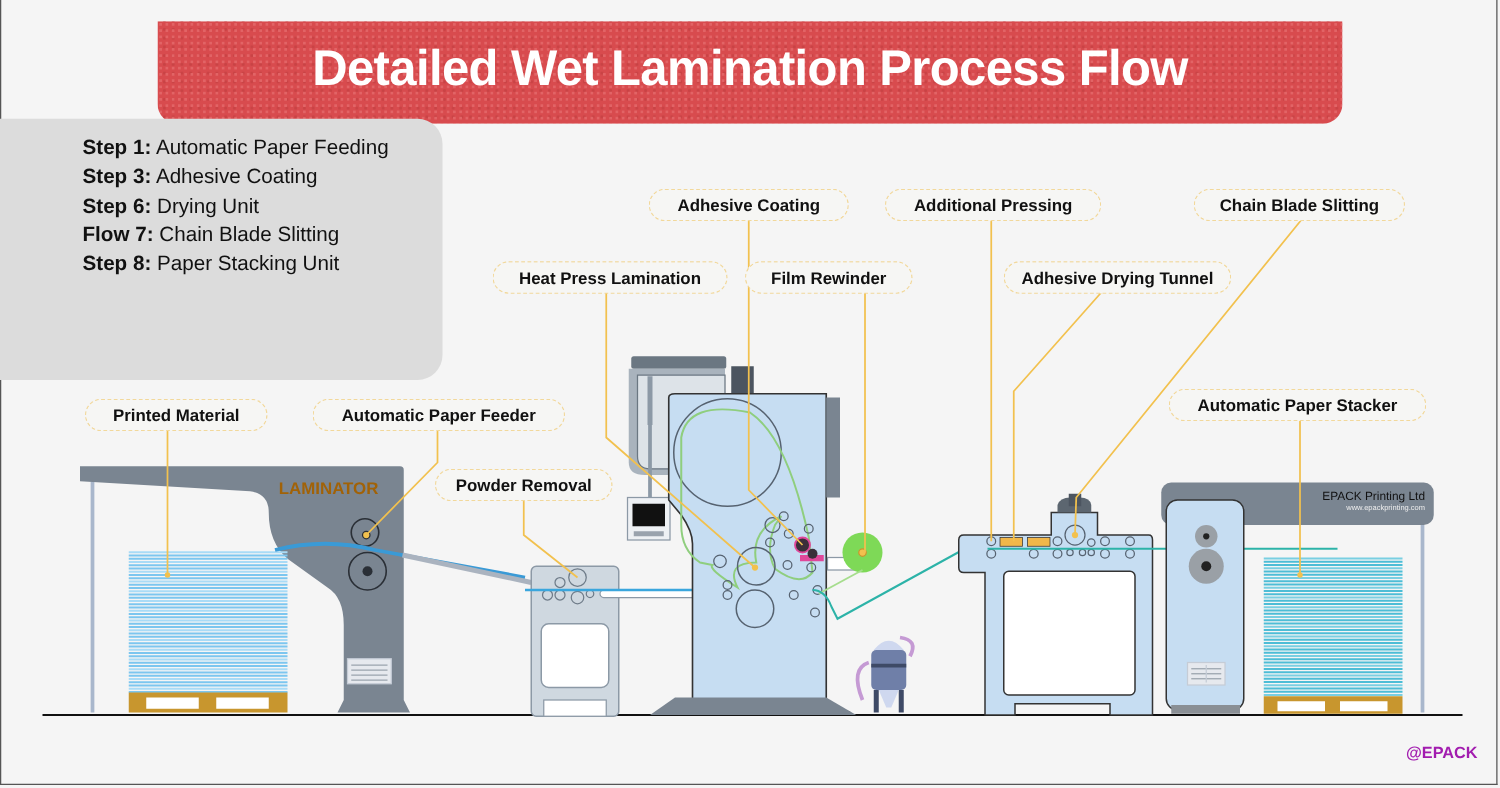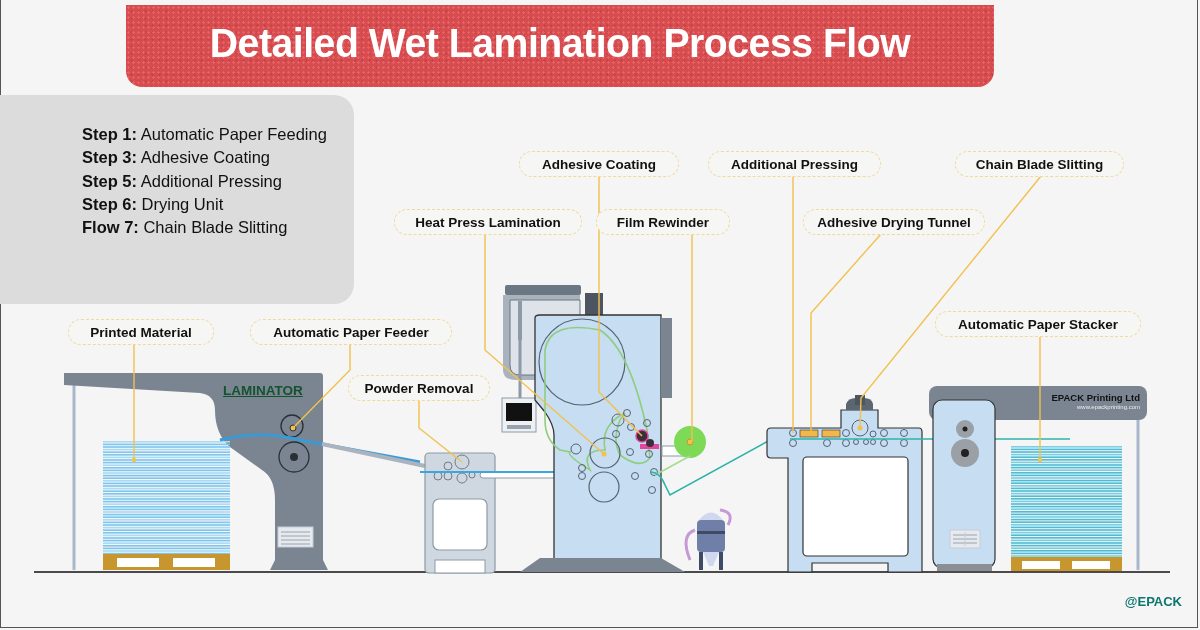--- a/index.html
+++ b/index.html
@@ -1,49 +1,49 @@
 <!DOCTYPE html>
 <html><head>
 <meta charset="utf-8">
 <style>
   html, body { margin:0; padding:0; }
   body { width:1200px; height:630px; background:#f5f5f5; position:relative; overflow:hidden; font-family:"Liberation Sans", sans-serif; }
   .frame { position:absolute; left:0; top:0; width:1198px; height:628px; border:1px solid #555; border-top:none; box-sizing:border-box; }
-  .title-banner { position:absolute; left:126px; top:5px; width:868px; height:82px; background:#d84b4e; border-radius:0 0 16px 16px;
+  .title-banner { position:absolute; left:126px; top:17px; width:948px; height:82px; background:#d84b4e; border-radius:0 0 16px 16px;
     background-image: radial-gradient(#e26466 1px, transparent 1.4px), radial-gradient(#c94345 1px, transparent 1.4px);
     background-size: 5px 5px, 7px 7px; background-position:0 0, 2px 3px; }
   .title-text { position:absolute; left:0; right:0; top:16px; text-align:center; color:#fff; font-family:"Liberation Sans", sans-serif; font-weight:bold; font-size:40px; letter-spacing:-0.5px; transform:scaleX(0.98); }
   .steps-panel { position:absolute; left:0; top:95px; width:354px; height:209px; background:#dcdcdc; border-radius:0 20px 20px 0; }
-  .steps-list { position:absolute; left:66px; top:12px; margin:16px; padding:0; list-style:none; }
+  .steps-list { position:absolute; left:66px; top:12px; margin:0; padding:0; list-style:none; }
   .steps-list li { font-size:16.5px; line-height:23.3px; color:#111; white-space:nowrap; }
   .steps-list .num { font-weight:bold; }
   .callout { position:absolute; height:26px; border:1.5px dashed #f2d89b; border-radius:14px; font-weight:bold; font-size:13.5px; color:#111; line-height:26px; text-align:center; white-space:nowrap; box-sizing:border-box; background:#f6f6f4; }
   svg.scene { position:absolute; left:0; top:0; }
-  .brand-tag { position:absolute; right:18px; top:594px; color:#0f766e; font-weight:bold; font-size:13px; }
+  .brand-tag { position:absolute; right:18px; top:594px; color:#a21caf; font-weight:bold; font-size:13px; }
   .epack-sign { position:absolute; left:1040px; top:392px; width:100px; text-align:right; }
-  .epack-sign .name { font-weight:bold; font-size:9.5px; color:#111; }
+  .epack-sign .name { font-weight:normal; font-size:9.5px; color:#111; }
   .epack-sign .url { font-size:6px; color:#eee; margin-top:1px; }
-  .lam-label { position:absolute; left:223px; top:383px; font-weight:bold; font-size:13.5px; color:#14532d;text-decoration:underline; }
+  .lam-label { position:absolute; left:223px; top:383px; font-weight:bold; font-size:13.5px; color:#a16207; }
 </style>
 </head>
 <body>
 
 <div class="frame"></div>
 
 <div class="title-banner">
   <div class="title-text">Detailed Wet Lamination Process Flow</div>
 </div>
 
 <div class="steps-panel">
   <ul class="steps-list">
     <li><span class="num">Step 1:</span> <span>Automatic Paper Feeding</span></li>
     <li><span class="num">Step 3:</span> <span>Adhesive Coating</span></li>
-    <li><span class="num">Step 5:</span> <span>Additional Pressing</span></li>
     <li><span class="num">Step 6:</span> <span>Drying Unit</span></li>
     <li><span class="num">Flow 7:</span> <span>Chain Blade Slitting</span></li>
+    <li><span class="num">Step 8:</span> <span>Paper Stacking Unit</span></li>
   </ul>
 </div>
 
 <svg class="scene" width="1200" height="630" viewBox="0 0 1200 630">
 
   <line x1="34" y1="572" x2="1170" y2="572" stroke="#111" stroke-width="1.5"></line>
 
   <g>
     <line x1="74" y1="385" x2="74" y2="570" stroke="#a9b7cc" stroke-width="3"></line>
     <path d="M64,373 L320,373 Q323,373 323,376 L323,560 L328,570 L270,570 L275,560 L275,500 Q275,478 262,470 L230,447 Q215,434 215,410 Q215,395 200,393 L64,385 Z" fill="#7a8591"></path>

